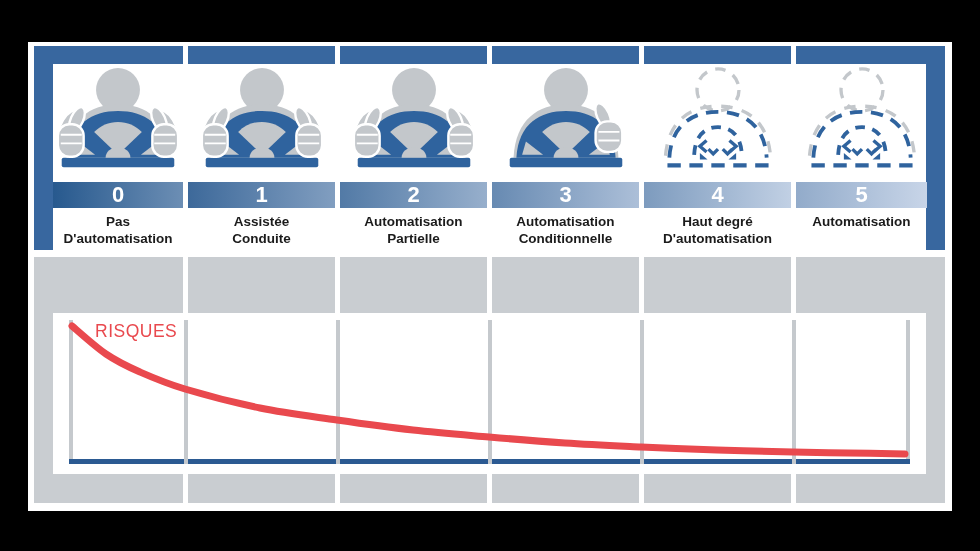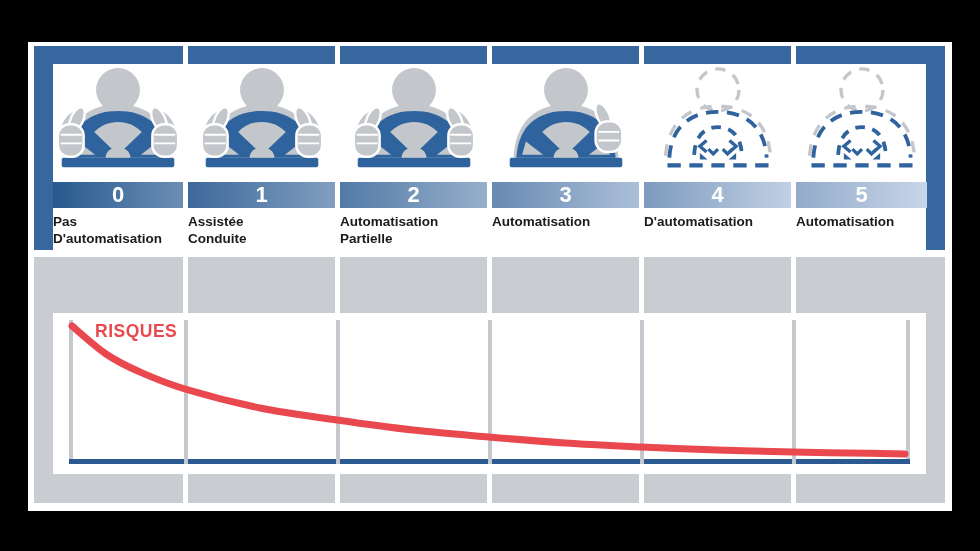--- a/index.html
+++ b/index.html
@@ -26,32 +26,32 @@
 
   
   .cb0{left:25px;width:130px;}  .cb1{left:160px;width:147px;}
   .cb2{left:312px;width:147px;} .cb3{left:464px;width:147px;}
   .cb4{left:616px;width:147px;} .cb5{left:768px;width:131px;}
 
   .col{top:4px;height:250px;}
   .icon{position:absolute;top:20px;left:50%;transform:translateX(-50%);width:124px;height:107px;}
   .numbar{top:140px;height:26px;color:var(--number-white,#fff);font-weight:bold;font-size:22px;
           text-align:center;line-height:26px;}
-  .lbl{position:absolute;top:168px;left:0;width:100%;font-weight:bold;
+  .lbl{position:absolute;top:168px;left:0;width:100%;text-align:center;font-weight:bold;
        font-size:13.5px;line-height:16.5px;color:var(--label-dark,#1b1b1b);}
 
   
   .gridline{top:278px;width:4px;height:144px;background:var(--gridline-gray,#c5c9cd);}
   .g0{left:41px;}.g1{left:156px;}.g2{left:308px;}.g3{left:460px;}.g4{left:612px;}.g5{left:764px;}.g6{left:878px;}
   .baseseg{top:417px;height:5px;background:var(--baseline-blue,#2b5a92);}
   .b0{left:41px;width:115px;} .b1{left:160px;width:148px;}.b2{left:312px;width:148px;}
   .b3{left:464px;width:148px;}.b4{left:616px;width:148px;}.b5{left:768px;width:114px;}
   .chart-svg{position:absolute;left:0;top:0;width:924px;height:469px;pointer-events:none;}
   .curve{stroke:var(--risk-red,#e9494e);}
-  .risques{position:absolute;left:67px;top:279px;font-size:17.5px;font-weight:bold;
+  .risques{position:absolute;left:67px;top:279px;font-size:17.5px;font-weight:normal;
            letter-spacing:.5px;color:var(--risk-red,#e9494e);}
   .defs{position:absolute;width:0;height:0;}
 </style>
 </head>
 <body>
 
 <svg class="defs" aria-hidden="true">
   <defs>
     <symbol id="sym-driver" viewBox="0 0 130 112">
       <circle cx="65" cy="25" r="23" fill="#c3c7cb"></circle>
@@ -163,27 +163,29 @@
         <div>Automatisation</div>
         <div>Partielle</div>
       </div>
     </div>
     <div class="abs col cb3">
       <svg class="icon" viewBox="0 0 130 112">
           <use href="#sym-driver-relax"></use>
         </svg>
       <div class="lbl">
         <div>Automatisation</div>
+        <div>Conditionnelle</div>
       </div>
     </div>
     <div class="abs col cb4">
       <svg class="icon" viewBox="0 0 130 112">
           <use href="#sym-ghost"></use>
         </svg>
       <div class="lbl">
+        <div>Haut degré</div>
         <div>D'automatisation</div>
       </div>
     </div>
     <div class="abs col cb5">
       <svg class="icon" viewBox="0 0 130 112">
           <use href="#sym-ghost"></use>
         </svg>
       <div class="lbl">
         <div>Automatisation</div>
       </div>

